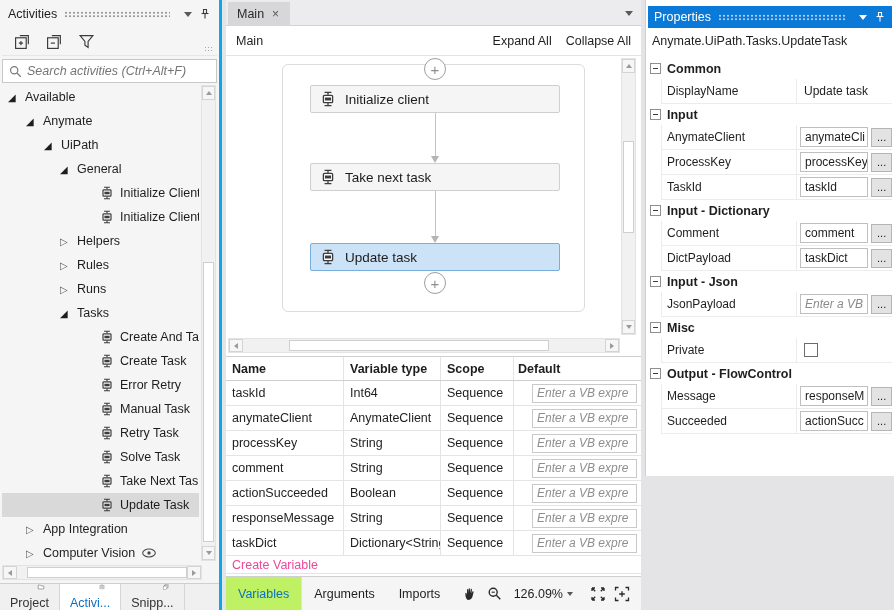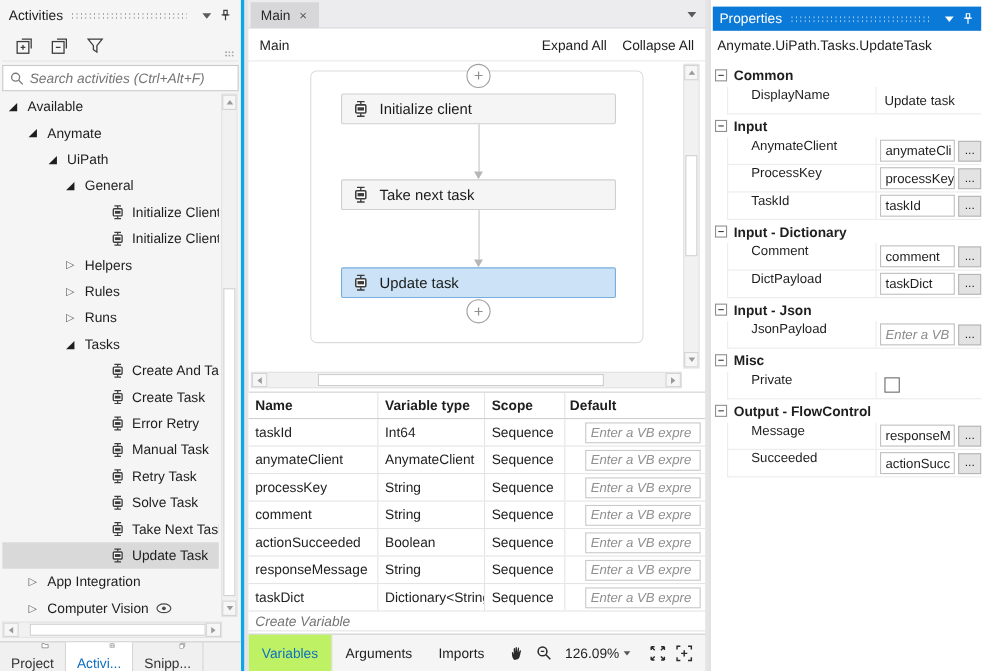--- a/index.html
+++ b/index.html
@@ -71,41 +71,41 @@
   #chsb { position:absolute; left:2px; top:338px; width:392px; height:15px; }
   #chsb .sbtn { top:0; width:14px; height:13px; }
 
   
   #vargrid { position:absolute; left:0; right:0; top:356px; border-top:1px solid #cfcfcf; background:#fff; }
   .vrow { display:flex; height:25px; border-bottom:1px solid #e4e4e4; align-items:stretch; }
   .vrow.hdr { height:24px; border-bottom:1px solid #cfcfcf; font-weight:bold; }
   .vc { border-right:1px solid #e4e4e4; padding:0 6px; display:flex; align-items:center; overflow:hidden; white-space:nowrap; font-size:12.5px; }
   .vc.c1 { width:118px; } .vc.c2 { width:97px; } .vc.c3 { width:73px; } .vc.c4 { flex:1; border-right:none; padding:0 4px; }
   .vbox { width:100%; height:19px; border:1px solid #c9c9c9; background:#fff; display:flex; align-items:center; padding:0 4px; font-style:italic; color:#8f8f8f; overflow:hidden; white-space:nowrap; font-size:12px;margin-left:14px; }
-  .createvar { height:18px; display:flex; align-items:center; padding:0 6px; font-style:italic; color:#737373; border-bottom:1px solid #e4e4e4; font-size:12.5px; }
+  .createvar { height:18px; display:flex; align-items:center; padding:0 6px; color:#ec4899; border-bottom:1px solid #e4e4e4; font-size:12.5px; }
 
   
   #cbottom { position:absolute; left:0; right:0; top:576px; height:34px; background:#f5f5f5; border-top:1px solid #cfcfcf; display:flex; align-items:center; }
   .btab { font-size:12.5px; padding:0 12px; height:33px; display:flex; align-items:center; cursor:pointer; color:#1e1e1e; }
   .btab.on { background:#bef264; color:#0e70c0; border-right:1px solid #e0e0e0; }
   .bico { width:18px; height:18px; display:flex; align-items:center; justify-content:center; cursor:pointer; }
   .zoomtxt { font-size:12.5px; color:#1e1e1e; margin:0 4px 0 10px; }
   .zchev { width:0;height:0;border-left:3.5px solid transparent;border-right:3.5px solid transparent;border-top:4px solid #555; margin-right:10px; cursor:pointer; }
 
   
-  #right { position:absolute; left:645px; top:0; width:249px; height:610px; background:#ffffff; border-left:1px solid #cfcfcf; }
+  #right { position:absolute; left:645px; top:0; width:249px; height:476px; background:#ffffff; border-left:1px solid #cfcfcf; }
   .props-header { position:absolute; left:2px; right:2px; top:6px; height:22px; background:#0b79d7; color:#fff; display:flex; align-items:center; padding:0 6px; }
   .props-title { font-size:12.5px; }
   .ptype { position:absolute; left:6px; top:34px; right:4px; font-size:12.5px; color:#1e1e1e; white-space:nowrap; overflow:hidden; }
   #psections { position:absolute; left:2px; right:2px; top:58px; }
   .psec { height:21px; display:flex; align-items:center; gap:6px; padding-left:2px; }
   .pminus { width:11px; height:11px; border:1px solid #8f8f8f; position:relative; background:#fff; flex:0 0 11px; cursor:pointer; }
   .pminus::before { content:""; position:absolute; left:2px; right:2px; top:4px; height:1px; background:#3c3c3c; }
   .psec b { font-size:12.5px; }
-  .prow { height:25px; display:flex; margin-left:13px; border-left:1px solid #ececec; border-bottom:1px solid #ececec; padding-left:21px; position:relative; }
+  .prow { height:25px; display:flex; align-items:center; margin-left:13px; border-left:1px solid #ececec; border-bottom:1px solid #ececec; padding-left:5px; position:relative; }
   .plabel { font-size:12px; color:#1e1e1e; }
   .pval { position:absolute; left:134px; right:0; top:0; bottom:0; display:flex; align-items:center; gap:3px; border-left:1px solid #ececec; padding-left:3px; }
   .pbox { width:69px; height:20px; border:1px solid #bfbfbf; background:#fff; display:flex; align-items:center; padding:0 4px; font-size:12px; overflow:hidden; white-space:nowrap; }
   .pbox.ph { font-style:italic; color:#8a8a8a; }
   .pplain { font-size:12px; padding-left:4px; }
   .pbtn { width:21px; height:19px; background:#e3e3e3; border:1px solid #b5b5b5; font-size:11px; line-height:10px; cursor:pointer; color:#222; font-family:inherit; }
   .pcheck { width:14px; height:14px; border:1px solid #6b6b6b; background:#fff; margin-left:4px; cursor:pointer; }
 </style>
 </head>
 <body>

